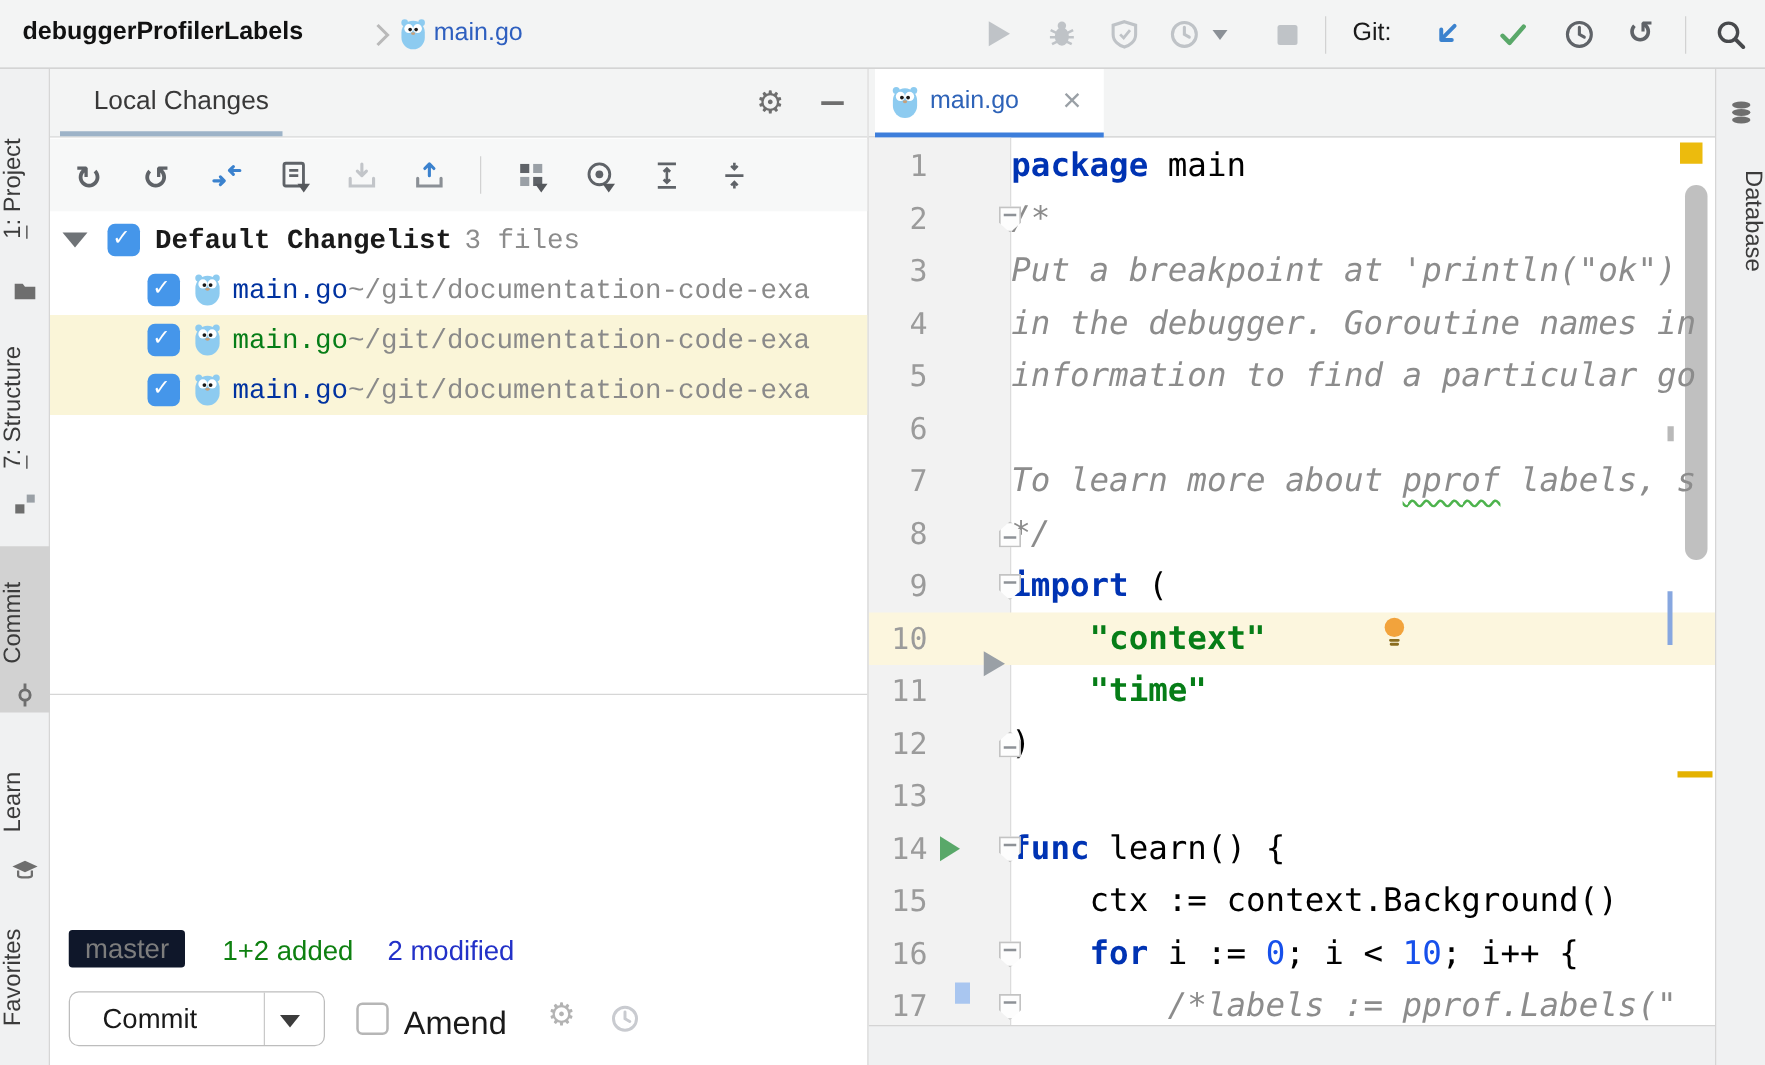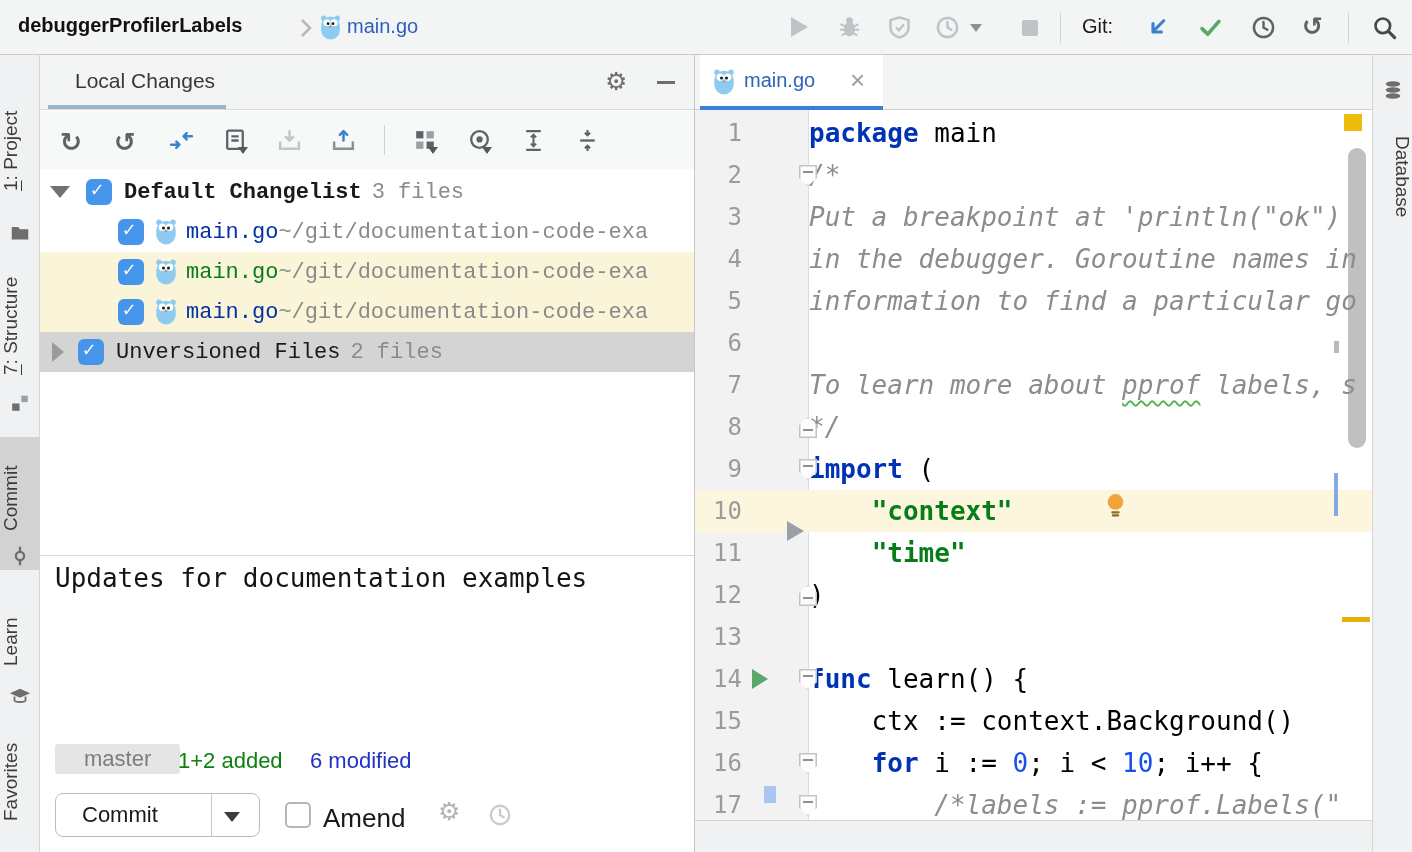--- a/index.html
+++ b/index.html
@@ -75,22 +75,22 @@
   .cl-name { font-weight:bold; margin-left:12px; }
   .cl-count { color:#8c8c8c; margin-left:10px; }
   .fname { margin-left:8px; }
   .fname.modified { color:#0032A0; }
   .fname.added { color:#067D17; }
   .fpath { color:#8a8a8a; white-space:nowrap; }
 
   #msg-divider { position:absolute; left:0; top:500px; width:100%; height:1px; background:#d6d6d6; }
   #commit-msg { position:absolute; left:15px; top:508px; font-family:"DejaVu Sans Mono","Liberation Mono",monospace;
     font-size:26px; color:#141414; white-space:pre; }
-  .chip { position:absolute; left:15px; top:689px; background:#e5e5e5; color:#7d7d7d;
-    font-size:22px; padding:2px 29px; border-radius:3px; }
+  .chip { position:absolute; left:15px; top:689px; background:#0f172a; color:#7d7d7d;
+    font-size:22px; padding:2px 13px; border-radius:3px; }
   .added-sum { position:absolute; left:138px; top:693px; font-size:22px; color:#0E8010; }
   .mod-sum { position:absolute; left:270px; top:693px; font-size:22px; color:#2331C8; }
   #commit-btn { position:absolute; left:15px; top:738px; width:205px; height:44px; background:#fff;
     border:1.5px solid #bdbdbd; border-radius:8px; }
   #commit-btn .lbl { position:absolute; left:26px; top:8px; font-size:22px; color:#1a1a1a; }
   #commit-btn .sep { position:absolute; left:155px; top:0; width:1px; height:100%; background:#c9c9c9; }
   #commit-btn .arr { position:absolute; left:168px; top:18px; width:0; height:0;
     border-left:8px solid transparent; border-right:8px solid transparent; border-top:10px solid #3c3c3c; }
   .amend-cb { position:absolute; left:245px; top:747px; }
   .amend-lbl { position:absolute; left:283px; top:748px; font-size:26px; color:#1a1a1a; }
@@ -343,34 +343,27 @@
               <circle cx="7.6" cy="8.5" r="3.4" fill="#fff"></circle>
               <circle cx="14.4" cy="8.5" r="3.4" fill="#fff"></circle>
               <circle cx="8.7" cy="9.3" r="1.4" fill="#1a1a1a"></circle>
               <circle cx="13.3" cy="9.3" r="1.4" fill="#1a1a1a"></circle>
               <ellipse cx="11" cy="12.4" rx="1.6" ry="1.1" fill="#C7A07A"></ellipse>
             </svg></i>
           <span class="fname modified">main.go</span>
           <span class="fpath">~/git/documentation-code-exa</span>
         </div>
       </div>
-    <div class="trow sel">
-      <span class="tri-right"></span>
-      <span class="cb" style="margin-left:14px"></span>
-      <span style="margin-left:12px">Unversioned Files</span>
-      <span class="cl-count">2 files</span>
-    </div>
   </div>
 
   <div id="msg-divider"></div>
-  <div id="commit-msg">Updates for documentation examples</div>
 
   <span class="chip">master</span>
   <span class="added-sum">1+2 added</span>
-  <span class="mod-sum">6 modified</span>
+  <span class="mod-sum">2 modified</span>
 
   <div id="commit-btn">
     <span class="lbl">Commit</span>
     <span class="sep"></span>
     <span class="arr"></span>
   </div>
   <span class="cb empty amend-cb"></span>
   <span class="amend-lbl">Amend</span>
   <span class="bt-gear">⚙</span>
   <i class="bt-clock"><svg viewBox="0 0 24 24">

